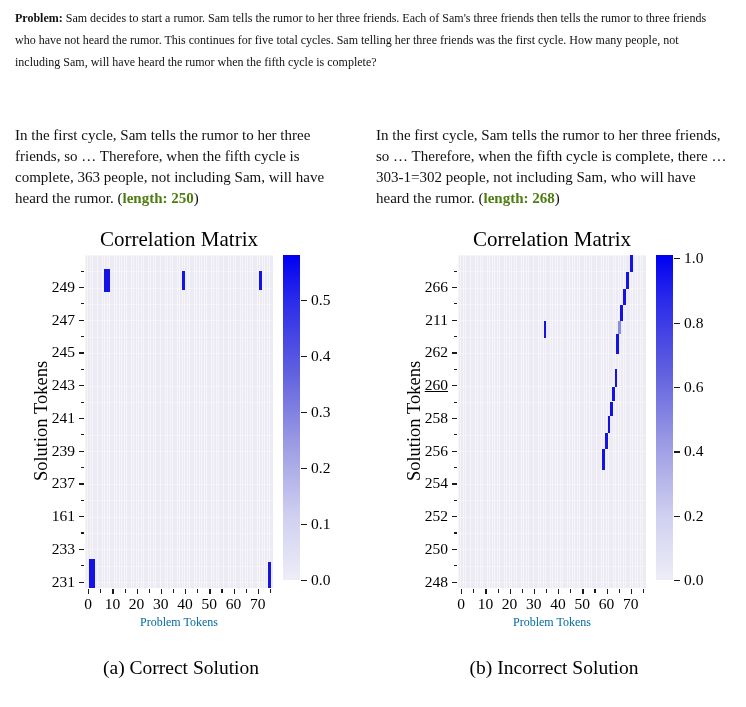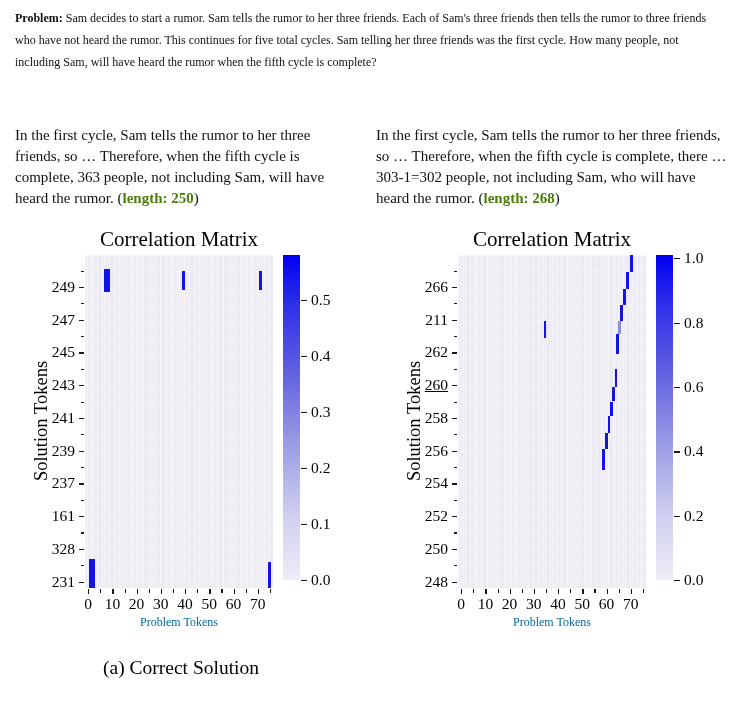--- a/index.html
+++ b/index.html
@@ -110,21 +110,21 @@
     <div class="tickmark" style="left: 79px; top: 223.5px; width: 5px; height: 1.3px;"></div>
     <div class="tick-label ytick" style="left: 31px; top: 223.5px;">239</div>
     <div class="tickmark" style="left: 81px; top: 207.2px; width: 3px; height: 1.2px;"></div>
     <div class="tickmark" style="left: 79px; top: 256.3px; width: 5px; height: 1.3px;"></div>
     <div class="tick-label ytick" style="left: 31px; top: 256.3px;">237</div>
     <div class="tickmark" style="left: 81px; top: 239.9px; width: 3px; height: 1.2px;"></div>
     <div class="tickmark" style="left: 79px; top: 289px; width: 5px; height: 1.3px;"></div>
     <div class="tick-label ytick" style="left: 31px; top: 289px;">161</div>
     <div class="tickmark" style="left: 81px; top: 272.6px; width: 3px; height: 1.2px;"></div>
     <div class="tickmark" style="left: 79px; top: 321.7px; width: 5px; height: 1.3px;"></div>
-    <div class="tick-label ytick" style="left: 31px; top: 321.7px;">328</div>
+    <div class="tick-label ytick" style="left: 31px; top: 321.7px;">233</div>
     <div class="tickmark" style="left: 81px; top: 305.4px; width: 3px; height: 1.2px;"></div>
     <div class="tickmark" style="left: 79px; top: 354.5px; width: 5px; height: 1.3px;"></div>
     <div class="tick-label ytick" style="left: 31px; top: 354.5px;">231</div>
     <div class="tickmark" style="left: 81px; top: 338.1px; width: 3px; height: 1.2px;"></div>
     <div class="tickmark" style="left: 301px; top: 72.8px; width: 6px; height: 1.3px;"></div>
     <div class="tick-label cbtick" style="left: 311px; top: 72.8px;">0.5</div>
     <div class="tickmark" style="left: 301px; top: 128.9px; width: 6px; height: 1.3px;"></div>
     <div class="tick-label cbtick" style="left: 311px; top: 128.9px;">0.4</div>
     <div class="tickmark" style="left: 301px; top: 184.9px; width: 6px; height: 1.3px;"></div>
     <div class="tick-label cbtick" style="left: 311px; top: 184.9px;">0.3</div>
@@ -149,20 +149,21 @@
       <div class="mark" style="left: 156.5px; top: 113.7px; width: 2.9px; height: 18px;"></div>
       <div class="mark" style="left: 154.3px; top: 131.7px; width: 2.9px; height: 14.7px;"></div>
       <div class="mark" style="left: 152.4px; top: 146.5px; width: 2.9px; height: 14.7px;"></div>
       <div class="mark" style="left: 149.5px; top: 161.2px; width: 2.9px; height: 16.4px;"></div>
       <div class="mark" style="left: 146.8px; top: 177.5px; width: 2.9px; height: 16.4px;"></div>
       <div class="mark" style="left: 144.4px; top: 193.9px; width: 2.9px; height: 21.3px;"></div>
       <div class="mark" style="left: 85.5px; top: 66.3px; width: 2.9px; height: 16.4px;"></div>
     </div>
   <div class="colorbar"></div>
   <div class="xlabel">Problem Tokens</div>
+  <div class="caption">(b) Incorrect Solution</div>
 <div class="tickmark" style="left: 88.1px; top: 362px; width: 1.3px; height: 5px;"></div>
     <div class="tick-label xtick" style="left: 88.1px; top: 368px;">0</div>
     <div class="tickmark" style="left: 100.3px; top: 362px; width: 1.2px; height: 3.5px;"></div>
     <div class="tickmark" style="left: 112.4px; top: 362px; width: 1.3px; height: 5px;"></div>
     <div class="tick-label xtick" style="left: 112.4px; top: 368px;">10</div>
     <div class="tickmark" style="left: 124.5px; top: 362px; width: 1.2px; height: 3.5px;"></div>
     <div class="tickmark" style="left: 136.6px; top: 362px; width: 1.3px; height: 5px;"></div>
     <div class="tick-label xtick" style="left: 136.6px; top: 368px;">20</div>
     <div class="tickmark" style="left: 148.7px; top: 362px; width: 1.2px; height: 3.5px;"></div>
     <div class="tickmark" style="left: 160.8px; top: 362px; width: 1.3px; height: 5px;"></div>

